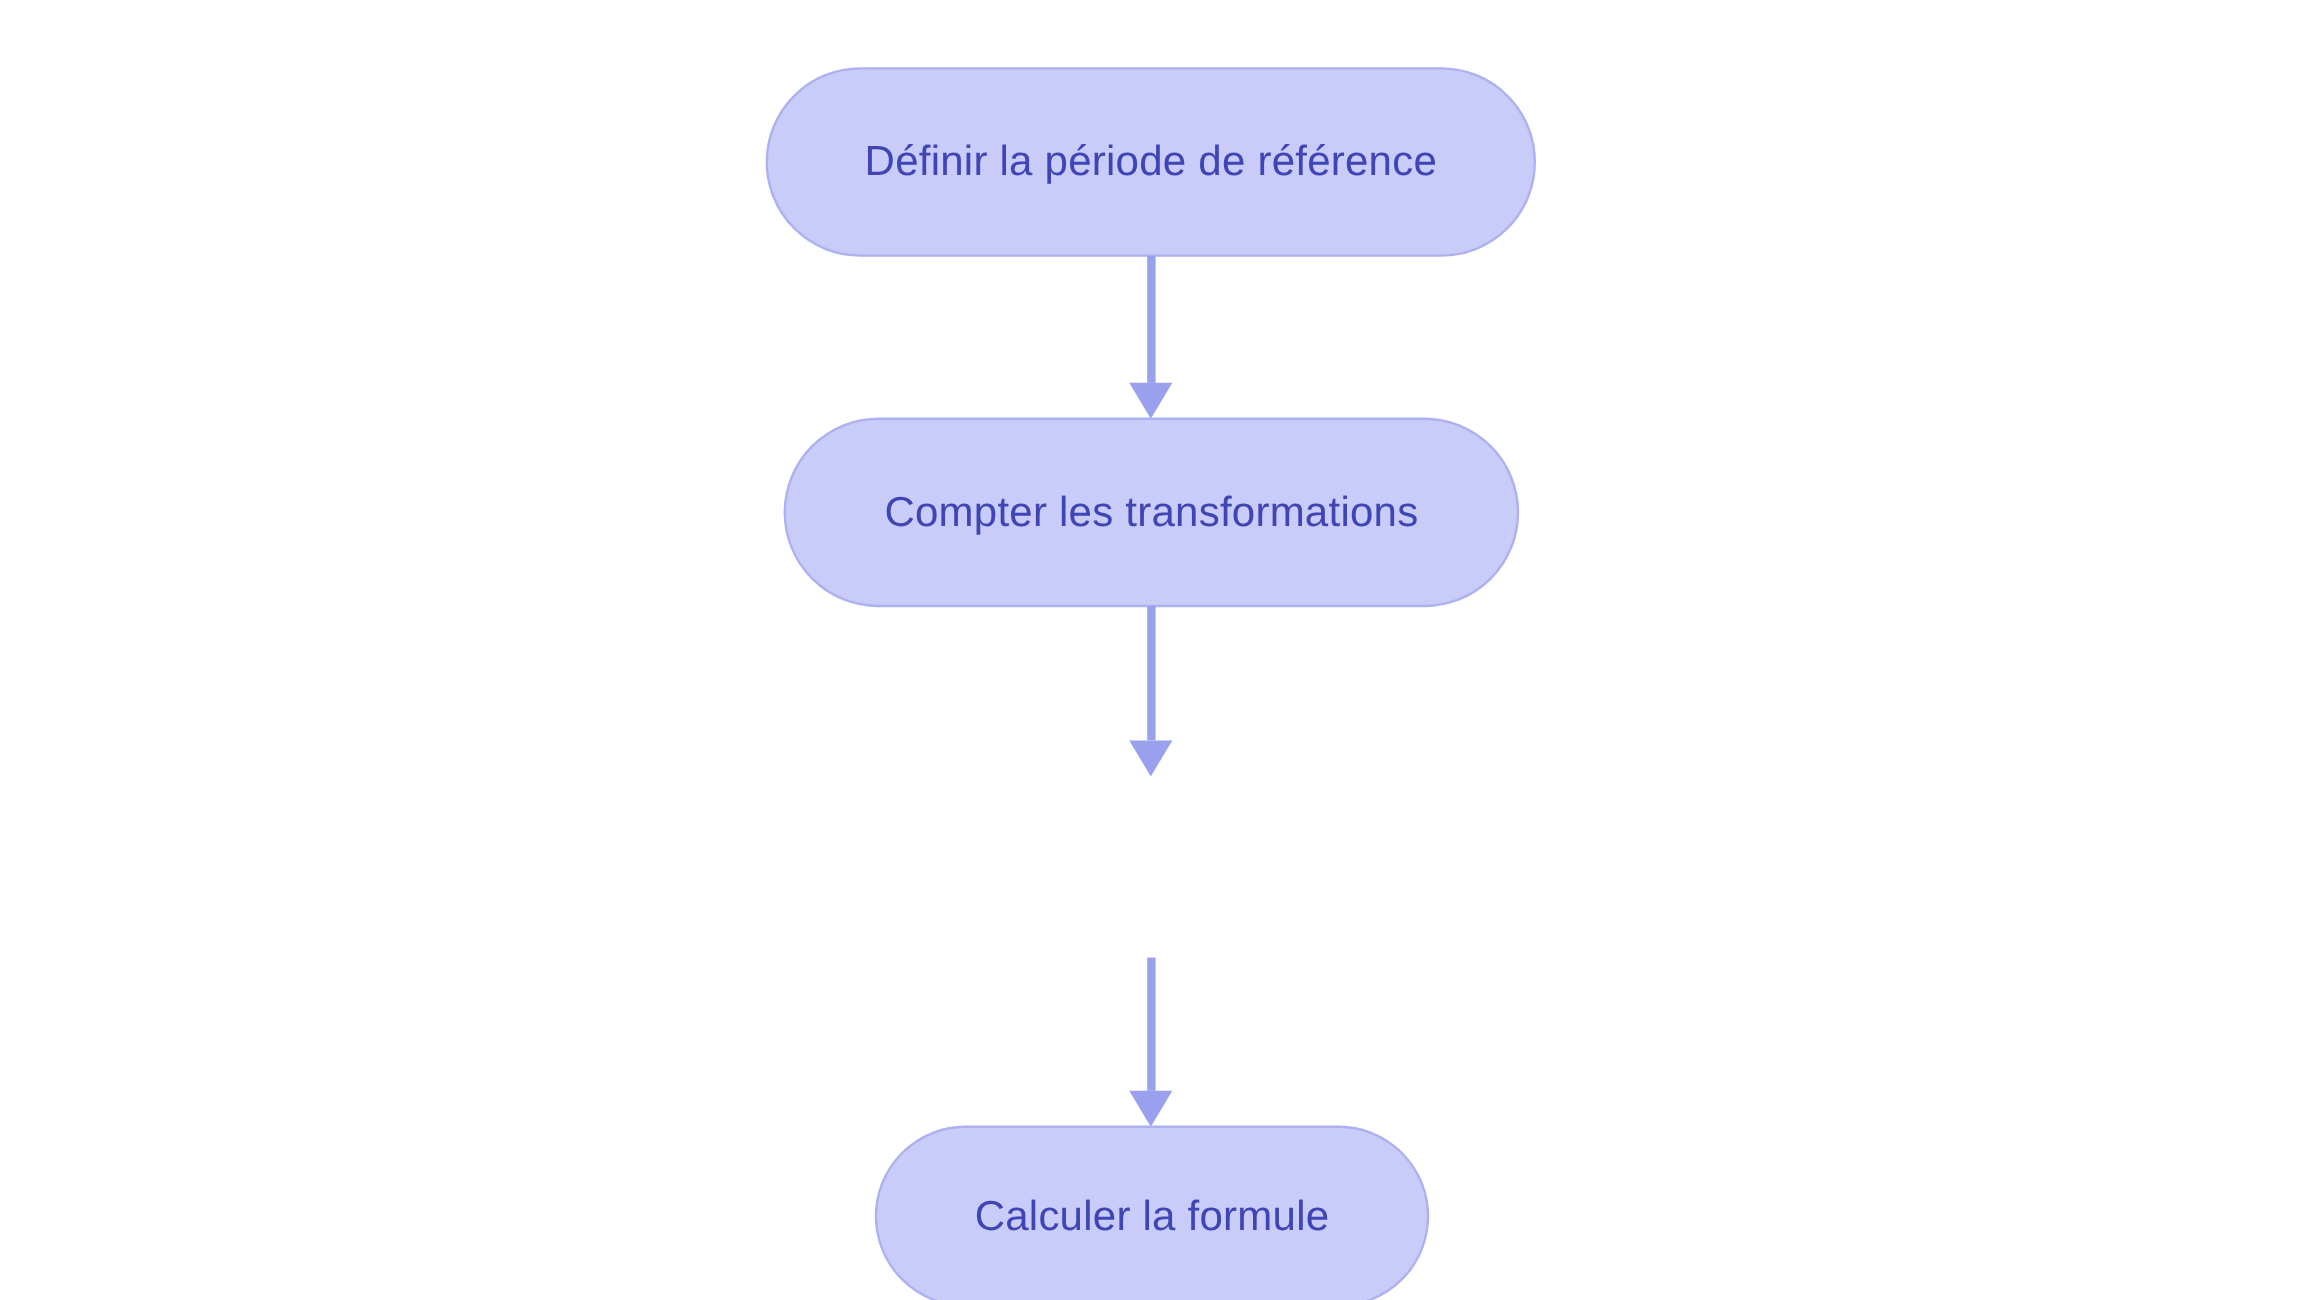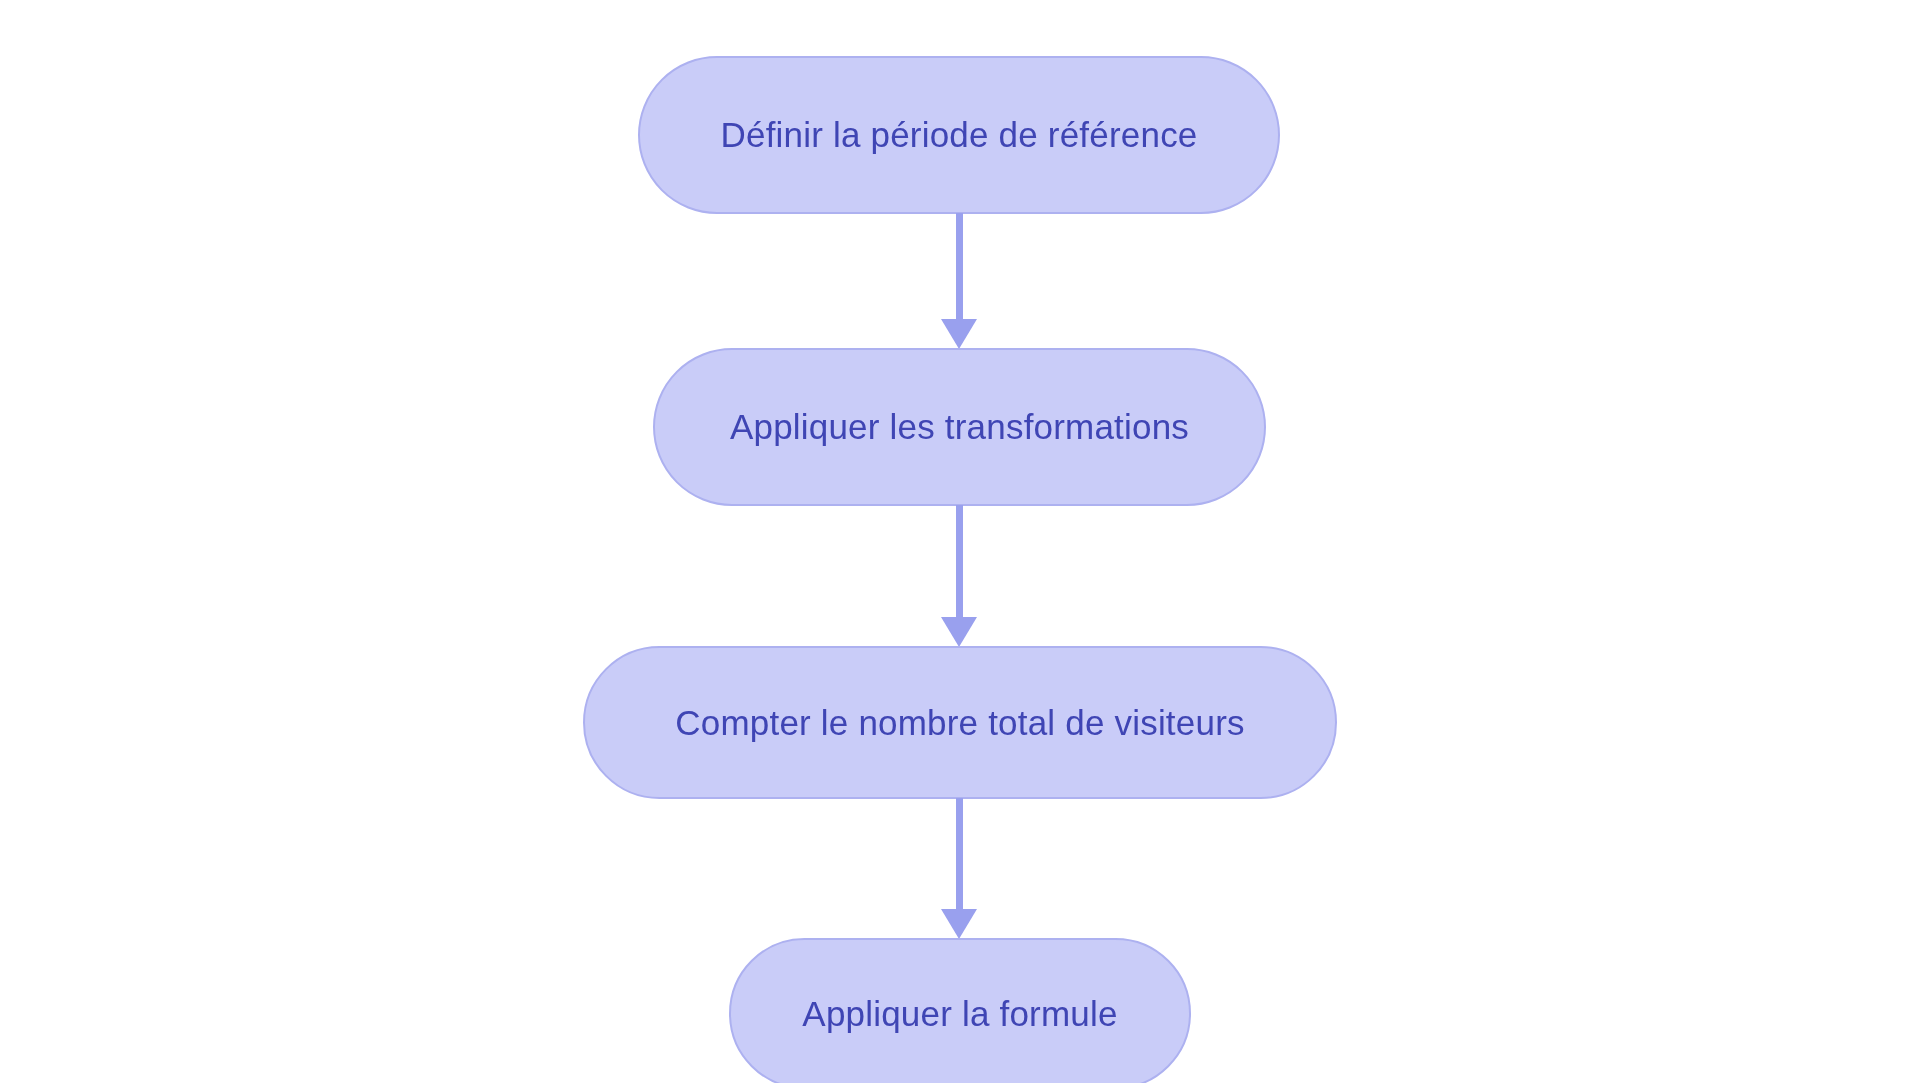--- a/index.html
+++ b/index.html
@@ -66,34 +66,31 @@
   <div class="flow-node" id="node-1">
     <span>Définir la période de référence</span>
   </div>
 
   <div class="arrow" id="arrow-1">
     <div class="arrow-line"></div>
     <div class="arrow-head"></div>
   </div>
 
   <div class="flow-node" id="node-2">
-    <span>Appliquer les transformations</span>
+    <span>Compter les transformations</span>
   </div>
 
   <div class="arrow" id="arrow-2">
     <div class="arrow-line"></div>
     <div class="arrow-head"></div>
   </div>
 
-  <div class="flow-node" id="node-3">
-    <span>Compter le nombre total de visiteurs</span>
-  </div>
 
   <div class="arrow" id="arrow-3">
     <div class="arrow-line"></div>
     <div class="arrow-head"></div>
   </div>
 
   <div class="flow-node" id="node-4">
-    <span>Appliquer la formule</span>
+    <span>Calculer la formule</span>
   </div>
 
 </div>
 
 </body></html>

